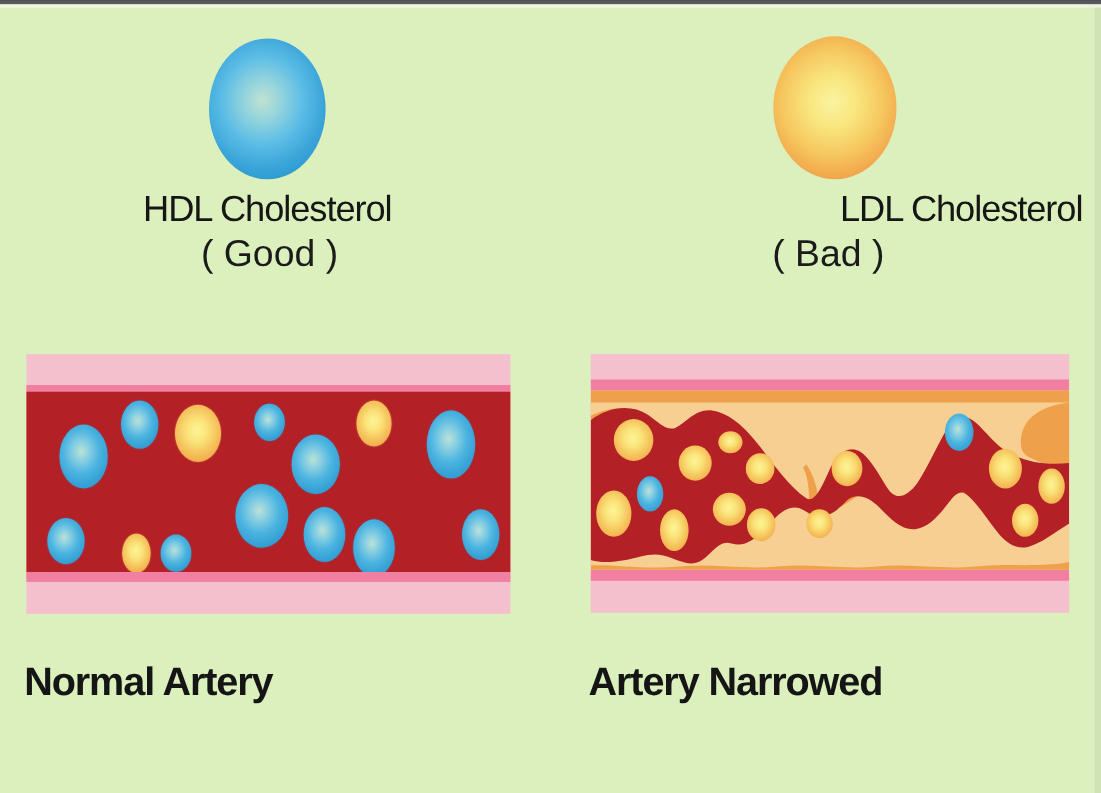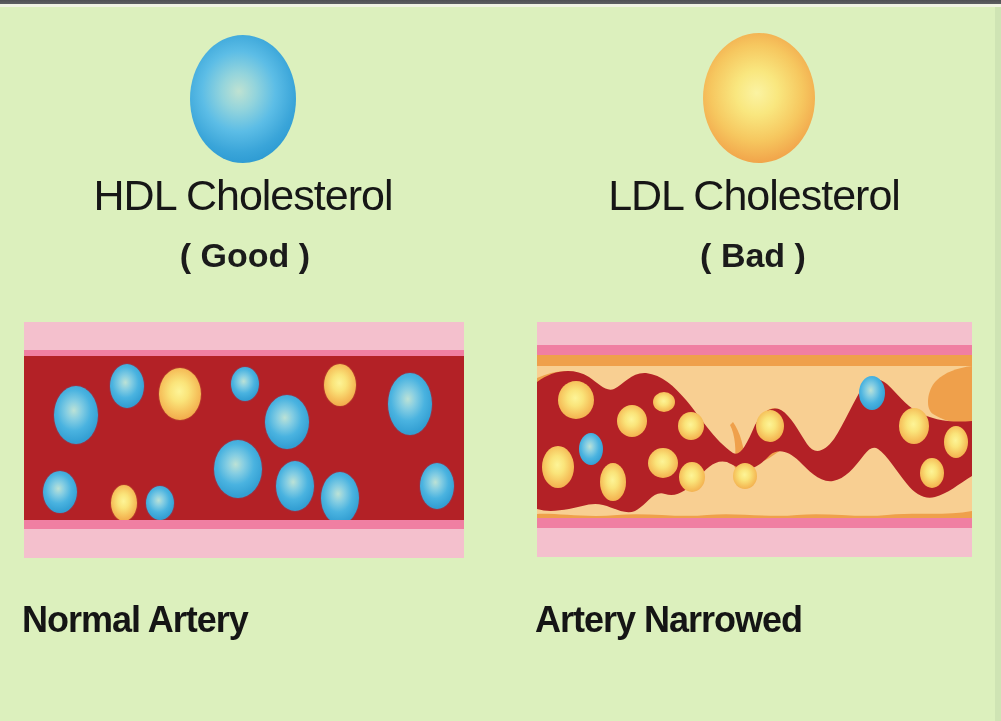--- a/index.html
+++ b/index.html
@@ -17,27 +17,27 @@
   .sphere.hdl{
     left:190px;top:35px;width:106px;height:128px;
     background:radial-gradient(ellipse 62% 56% at 46% 44%, #bfe2d2 0%, #93d4dc 26%, #5cbde6 56%, #3aa5d9 85%, #2f9cd3 100%);
   }
   .sphere.ldl{
     left:703px;top:33px;width:112px;height:130px;
     background:radial-gradient(ellipse 62% 56% at 48% 46%, #fbf3a2 0%, #f9e77f 30%, #f6c75f 66%, #f2a94d 92%, #f0a348 100%);
   }
   .chol-title{
     position:absolute;width:460px;text-align:center;
-    font-size:43px;font-weight:400;letter-spacing:-1px;color:#161616;top:171px;
+    font-size:33px;font-weight:400;letter-spacing:-1px;color:#161616;top:171px;
   }
   .chol-title.hdl{left:13px;}
-  .chol-title.ldl{left:524px;}
+  .chol-title.ldl{left:524px;text-align:right;}
   .chol-sub{
     position:absolute;width:460px;text-align:center;
-    font-size:34px;font-weight:700;letter-spacing:0px;color:#1b1b1b;top:236px;
+    font-size:34px;font-weight:400;letter-spacing:0px;color:#1b1b1b;top:212px;
   }
   .chol-sub.hdl{left:15px;}
   .chol-sub.ldl{left:523px;}
 
   
   .panel{position:absolute;top:322px;}
   .panel.left{left:24px;width:440px;height:236px;background:#f4c0cd;}
   .panel.right{left:537px;width:435px;height:235px;background:#f4c0cd;}
 
   .stripe{position:absolute;left:0;width:100%;background:#f07fa2;}

